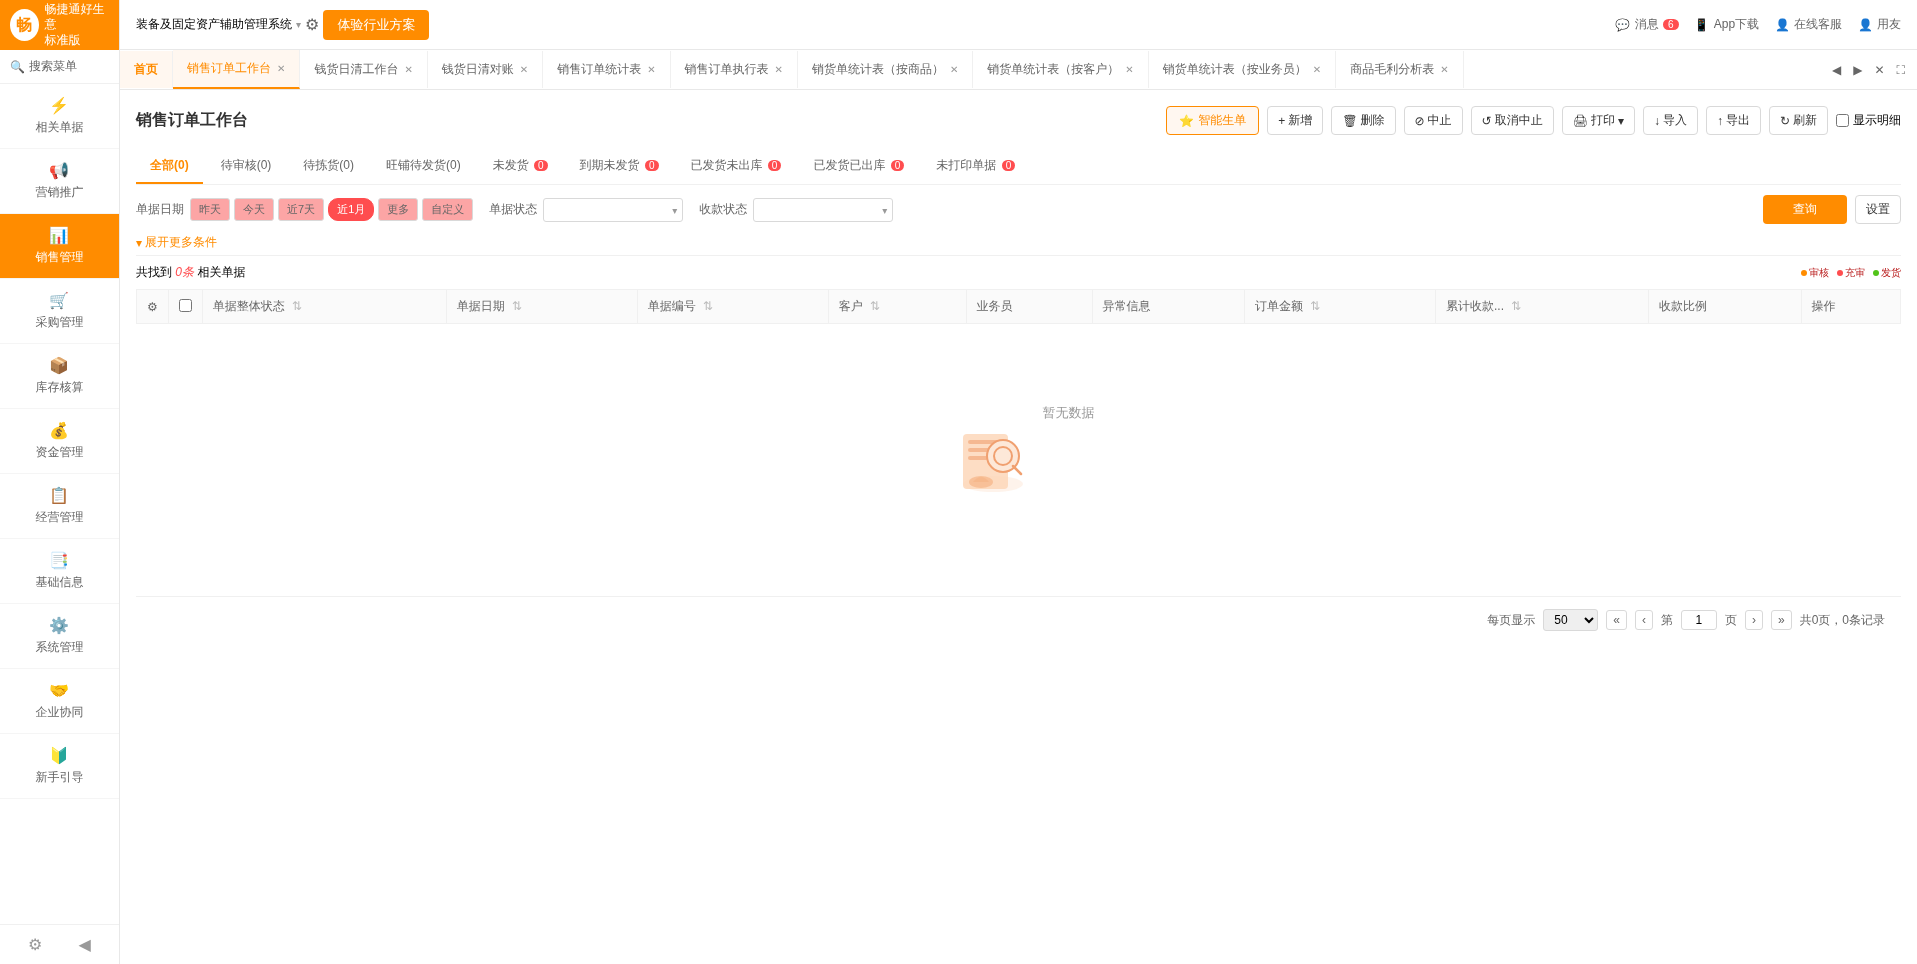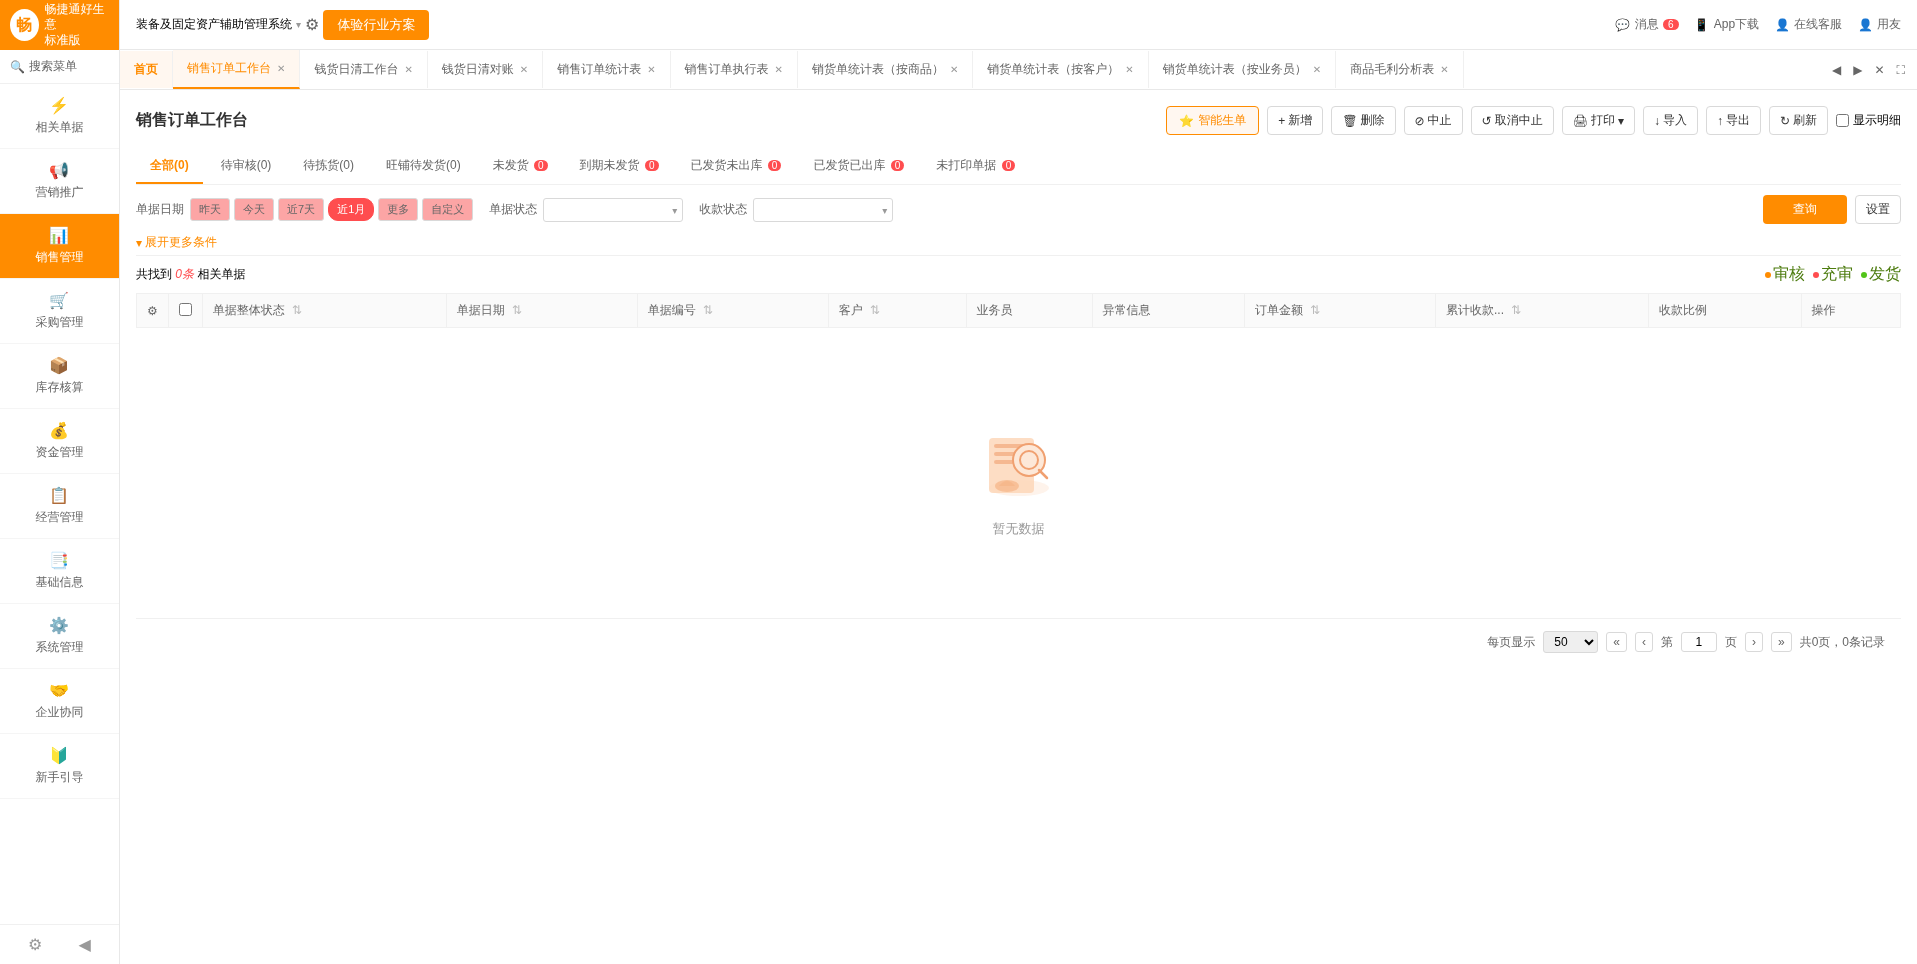--- a/index.html
+++ b/index.html
@@ -63,36 +63,36 @@
     .filter-date-btn.active { background: #ff4d4f; color: #fff; border-color: #ff4d4f; border-radius: 10px; }
     .filter-date-range { font-size: 11px; color: #999; }
     .filter-select { border: 1px solid #d9d9d9; border-radius: 3px; padding: 4px 24px 4px 8px; font-size: 12px; color: #333; background: #fff; cursor: pointer; appearance: none; min-width: 140px; }
     .filter-select-wrap { position: relative; display: inline-block; }
     .filter-select-wrap::after { content: '▾'; position: absolute; right: 6px; top: 50%; transform: translateY(-50%); color: #999; pointer-events: none; font-size: 10px; }
     .expand-btn { color: #ff8c00; cursor: pointer; font-size: 12px; display: flex; align-items: center; gap: 3px; }
 
     
     .results-bar { display: flex; align-items: center; justify-content: space-between; margin-bottom: 8px; }
     .results-actions { display: flex; gap: 8px; }
-    .results-action-btn { font-size: 16px; color: #4d7c0f; cursor: pointer; display: flex; align-items: center; gap: 2px; }
+    .results-action-btn { font-size: 10px; color: #b91c1c; cursor: pointer; display: flex; align-items: center; gap: 2px; }
     .dot { width: 6px; height: 6px; border-radius: 50%; display: inline-block; }
     .dot-orange { background: #ff8c00; }
     .dot-red { background: #ff4d4f; }
     .dot-green { background: #52c41a; }
 
     
     .data-table { width: 100%; border-collapse: collapse; }
     .data-table th { background: #fafafa; border: 1px solid #f0f0f0; padding: 8px 10px; text-align: left; font-weight: normal; color: #666; font-size: 12px; white-space: nowrap; }
     .data-table td { border: 1px solid #f5f5f5; padding: 8px 10px; font-size: 12px; color: #333; }
     .data-table th .sort-icon { color: #bbb; margin-left: 4px; cursor: pointer; }
     .checkbox-col { width: 30px; text-align: center; }
     .gear-col { width: 30px; text-align: center; color: #999; cursor: pointer; }
 
     
-    .empty-state { display: flex; flex-direction: column; align-items: center; justify-content: center; padding: 80px 0; }
+    .empty-state { display: flex; flex-direction: row; justify-content: center; padding: 80px 0; }
     .empty-icon { width: 100px; height: 100px; margin-bottom: 12px; }
     .empty-text { color: #999; font-size: 13px; }
 
     
     .pagination { display: flex; align-items: center; justify-content: flex-end; padding: 12px 16px; background: #fff; border-top: 1px solid #f0f0f0; gap: 8px; }
     .pagination-label { font-size: 12px; color: #666; }
     .pagination-select { border: 1px solid #d9d9d9; border-radius: 3px; padding: 2px 6px; font-size: 12px; }
     .pagination-btn { border: 1px solid #d9d9d9; border-radius: 3px; padding: 2px 6px; cursor: pointer; background: #fff; font-size: 12px; color: #666; }
     .pagination-btn:disabled { color: #ccc; cursor: not-allowed; }
     .pagination-input { border: 1px solid #d9d9d9; border-radius: 3px; padding: 2px 6px; width: 36px; text-align: center; font-size: 12px; }

